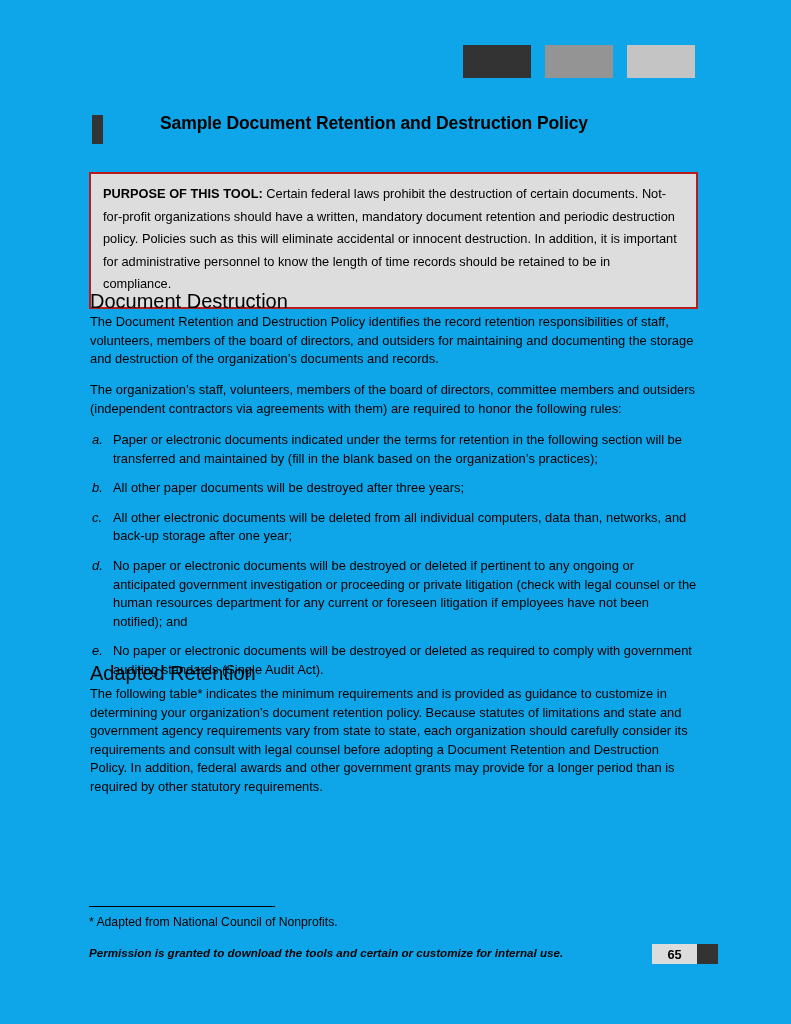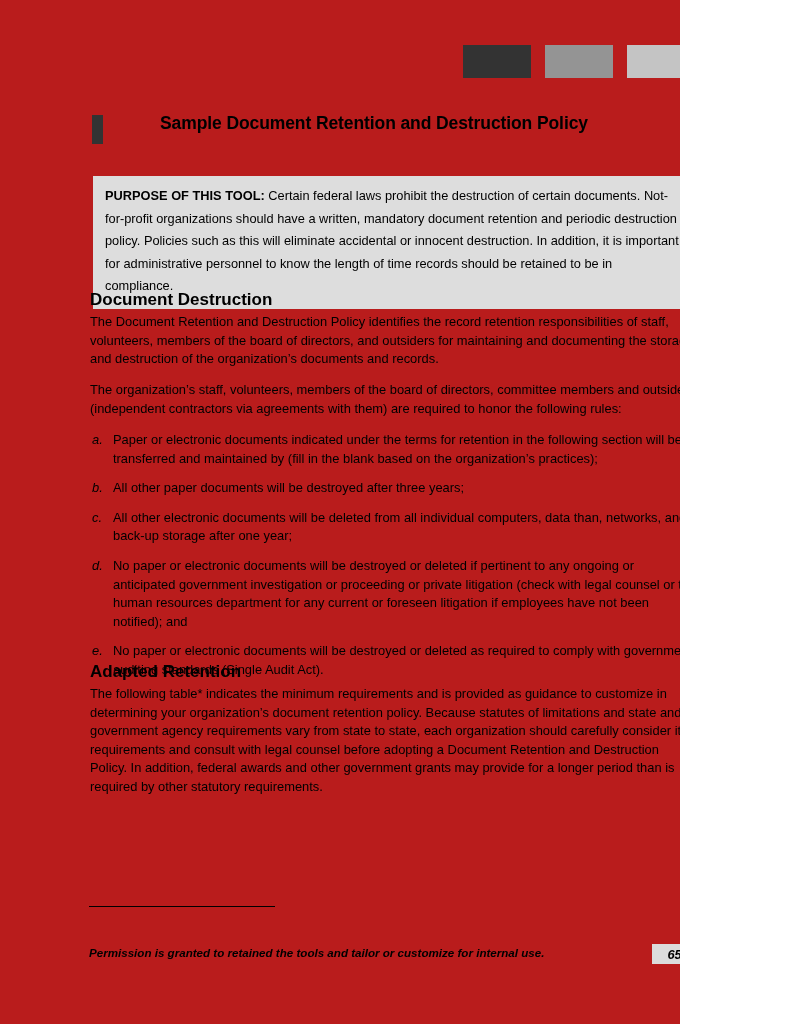--- a/index.html
+++ b/index.html
@@ -6,23 +6,23 @@
     margin: 0;
     padding: 0;
     background: #ffffff;
   }
   body {
     font-family: "Liberation Sans", sans-serif;
     color: #000000;
   }
   .page {
     position: relative;
-    width: 680px;
+    width: 791px;
     height: 1024px;
-    background: #b91c1c;
+    background: #0ea5e9;
     overflow: hidden;
     box-sizing: border-box;
   }
 
   
   .swatches {
     position: absolute;
     top: 45px;
     left: 463px;
     display: flex;
@@ -62,39 +62,39 @@
     white-space: nowrap;
   }
 
   
   .purpose-box {
     position: absolute;
     left: 89px;
     top: 172px;
     width: 609px;
     box-sizing: border-box;
-    border: 4px solid #b91c1c;
+    border: 2px solid #b91c1c;
     background: #dddddd;
     padding: 9px 15px 11px 12px;
   }
   .purpose-text {
     font-size: 12.8px;
     line-height: 22.5px;
     text-align: left;
   }
   .purpose-label {
     font-weight: bold;
   }
 
   
   .section-heading {
     position: absolute;
     left: 90px;
-    font-size: 17px;
-    font-weight: bold;
+    font-size: 20px;
+    font-weight: normal;
   }
   .body-block {
     position: absolute;
     left: 90px;
     width: 607px;
     font-size: 12.9px;
     line-height: 18.6px;
   }
 
   
@@ -147,21 +147,20 @@
     font-style: italic;
     font-weight: bold;
   }
   .page-badge {
     position: absolute;
     left: 652px;
     top: 944px;
     display: flex;
     align-items: stretch;
     height: 20px;
-    font-style: italic;
   }
   .page-badge .num {
     width: 45px;
     background: #dcdcdc;
     font-size: 12.8px;
     font-weight: bold;
     display: flex;
     align-items: center;
     justify-content: center;
   }
@@ -219,23 +218,24 @@
       <div class="list-letter">e.</div>
       <div class="list-text">No paper or electronic documents will be destroyed or deleted as required to comply with government auditing standards (Single Audit Act).</div>
     </div>
   </div>
 
   <div class="section-heading" style="top:662px;">Adapted Retention</div>
 
   <div class="body-block" style="top:685px;">The following table* indicates the minimum requirements and is provided as guidance to customize in determining your organization’s document retention policy. Because statutes of limitations and state and government agency requirements vary from state to state, each organization should carefully consider its requirements and consult with legal counsel before adopting a Document Retention and Destruction Policy. In addition, federal awards and other government grants may provide for a longer period than is required by other statutory requirements.</div>
 
   <div class="footnote-rule"></div>
+  <div class="footnote">* Adapted from National Council of Nonprofits.</div>
 
   <div class="footer-copy">
-    <div>Permission is granted to retained the tools and tailor or customize for internal use.</div>
+    <div>Permission is granted to download the tools and certain or customize for internal use.</div>
   </div>
 
   <div class="page-badge">
     <div class="num">65</div>
     <div class="cap"></div>
   </div>
 
 </div>
 
 </body></html>

